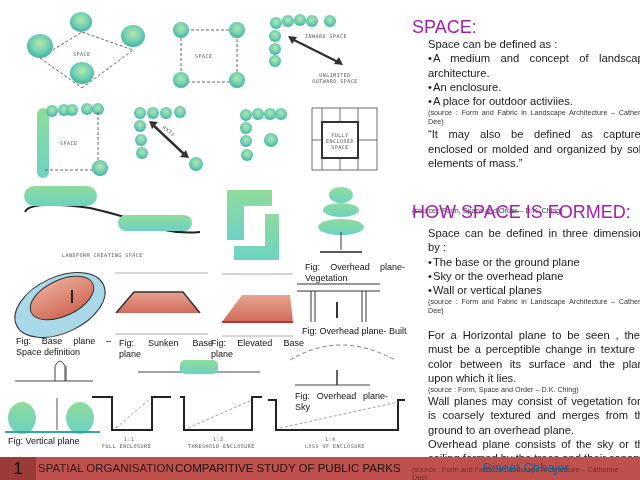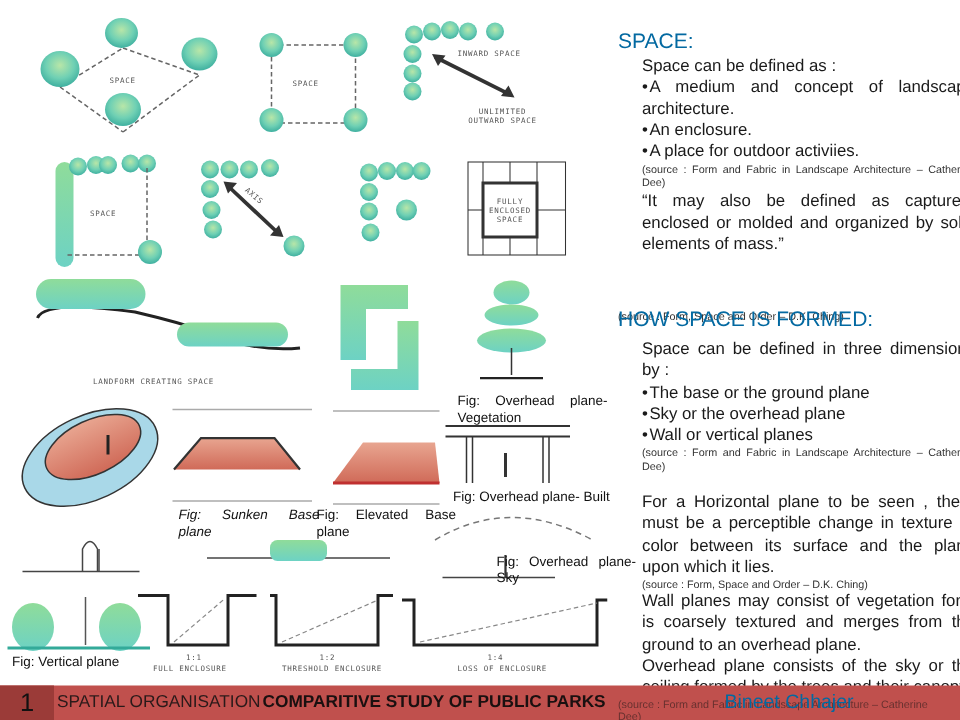--- a/index.html
+++ b/index.html
@@ -1,36 +1,36 @@
 <!DOCTYPE html>
 <html><head>
 <meta charset="utf-8">
 <style>
   * { margin: 0; padding: 0; box-sizing: border-box; }
   html, body { width: 640px; height: 480px; overflow: hidden; background: #ffffff; }
   body { position: relative; font-family: "Liberation Sans", sans-serif; color: #111; }
 
   .slide { position: absolute; left: 0; top: 0; width: 640px; height: 480px; background: #fff; }
-  .heading { color: #0369a1; font-size: 14px; line-height: 15px; margin-bottom: 2px; }
+  .heading { color: #a21caf; font-size: 18px; line-height: 15px; margin-bottom: 2px; }
   .src { font-size: 7.2px; line-height: 9px; color: #333; }
   .bullet::before { content: "\2022"; margin-right: 1px; }
 
   .t-space { position: absolute; left: 412px; top: 20px; }
   .blk { position: absolute; left: 412px; width: 222px; font-size: 11.2px; line-height: 14.3px; text-align: justify; color: #1a1a1a; margin-left: 16px; }
 
   
   .illus { position: absolute; left: 0; top: 0; width: 405px; height: 458px; }
   .caption { position: absolute; font-size: 9px; line-height: 11px; color: #111; text-align: justify; }
   .sk-label { position: absolute; font-family: "DejaVu Sans Mono", monospace; font-size: 5px; letter-spacing: 0.5px; color: #555; }
 
   
   .footer { position: absolute; left: 0; top: 457px; width: 640px; height: 23px; background: #c0504d; }
   .footer-num { position: absolute; left: 0; top: 457px; width: 36px; height: 23px; background: #9b3b38; color: #111; font-size: 17px; line-height: 23px; text-align: center; }
   .footer-left { position: absolute; left: 38px; top: 462px; font-size: 11.5px; color: #2a1a1a; text-align: right; }
-  .footer-mid { position: absolute; left: 175px; top: 462px; font-size: 11.5px; font-weight: bold; color: #1a1010; }
+  .footer-mid { position: absolute; left: 175px; top: 462px; font-size: 11.5px; font-weight: normal; color: #1a1010; }
   .footer-right { position: absolute; left: 483px; top: 460px; font-size: 13px; color: #0369a1; }
   .overlap-src { position: absolute; left: 412px; top: 466px; width: 222px; font-size: 7.2px; line-height: 8px; color: #2a1a1a; opacity: 0.6; }
 </style>
 </head>
 <body>
 
 <div class="slide">
 
   <div class="illus">
     <svg width="405" height="458" viewBox="0 0 405 458">
@@ -216,23 +216,24 @@
     <span class="sk-label" style="left:124px;top:436px;">1:1</span>
     <span class="sk-label" style="left:102px;top:443px;">FULL ENCLOSURE</span>
     <span class="sk-label" style="left:213px;top:436px;">1:2</span>
     <span class="sk-label" style="left:188px;top:443px;">THRESHOLD ENCLOSURE</span>
     <span class="sk-label" style="left:325px;top:436px;">1:4</span>
     <span class="sk-label" style="left:305px;top:443px;">LOSS OF ENCLOSURE</span>
 
     
     <div class="caption" style="left:305px;top:262px;width:100px;">Fig: Overhead plane- Vegetation</div>
     <div class="caption" style="left:302px;top:326px;width:110px;">Fig: Overhead plane- Built</div>
-    <div class="caption" style="left:119px;top:338px;width:94px;font-style:italic;">Fig: Sunken Base plane</div>
+    <div class="caption" style="left:16px;top:336px;width:95px;">Fig: Base plane – Space definition</div>
+    <div class="caption" style="left:119px;top:338px;width:94px;">Fig: Sunken Base plane</div>
     <div class="caption" style="left:211px;top:338px;width:93px;">Fig: Elevated Base plane</div>
-    <div class="caption" style="left:295px;top:369px;width:93px;margin-left:36px;">Fig: Overhead plane- Sky</div>
+    <div class="caption" style="left:295px;top:391px;width:93px;">Fig: Overhead plane- Sky</div>
     <div class="caption" style="left:8px;top:436px;width:95px;">Fig: Vertical plane</div>
   </div>
 
   <div class="heading t-space">SPACE:</div>
 
   <div class="blk" style="top:37px;">
     <div>Space can be defined as :</div>
     <div class="bullet">A medium and concept of landscape architecture.</div>
     <div class="bullet">An enclosure.</div>
     <div class="bullet">A place for outdoor activiies.</div>

